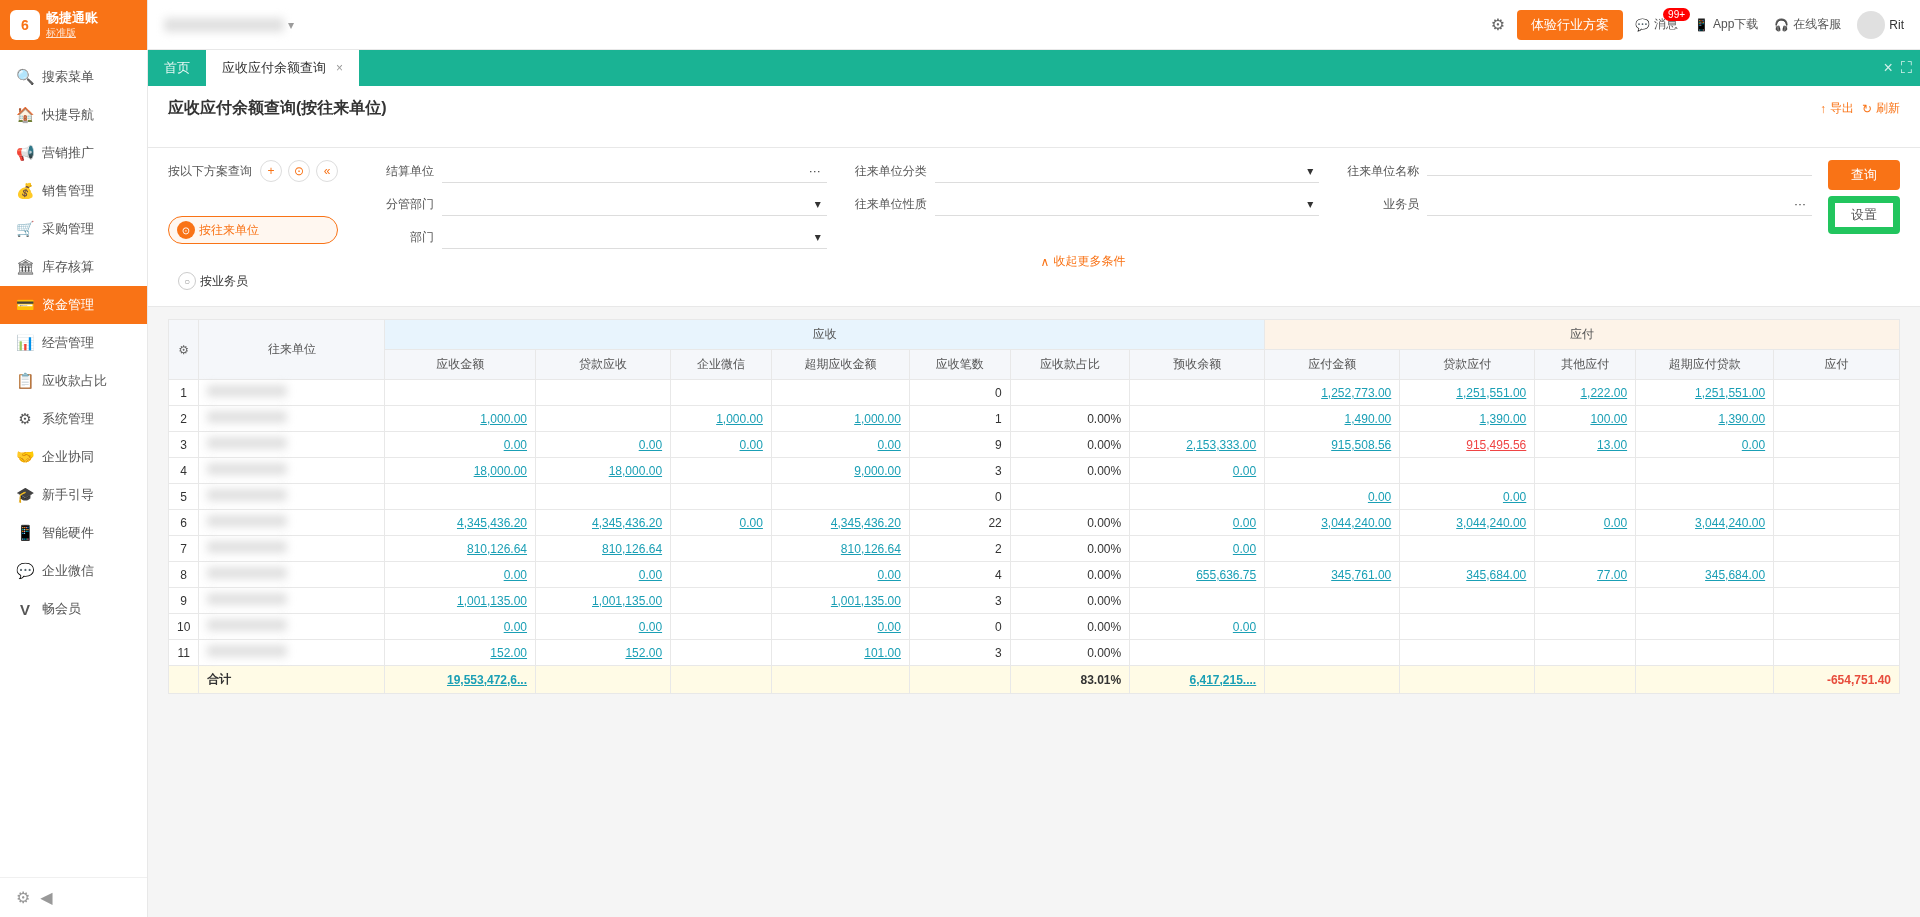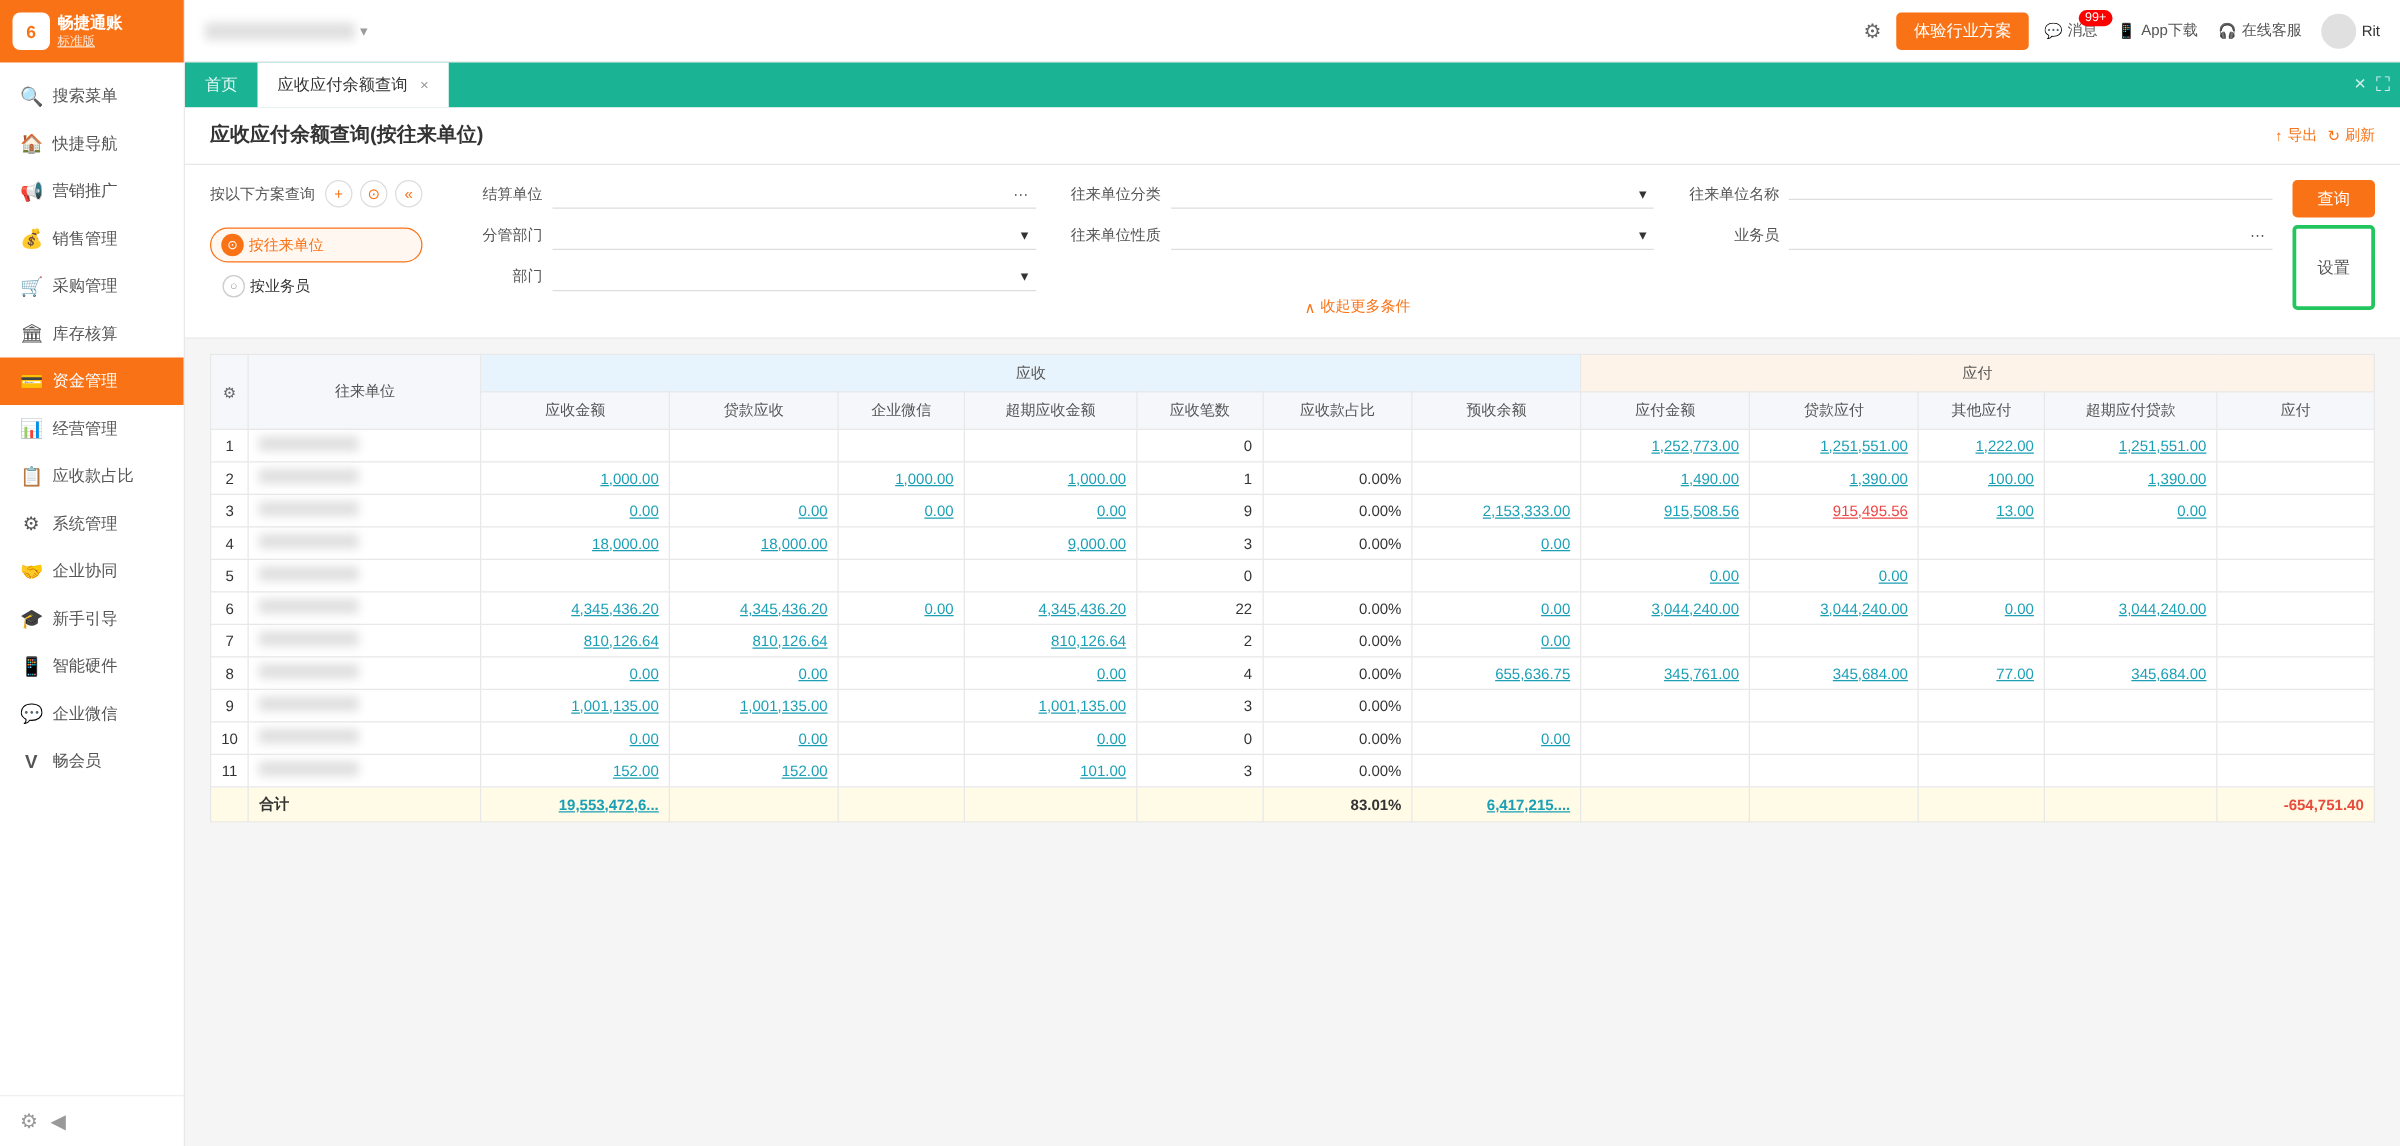--- a/index.html
+++ b/index.html
@@ -40,21 +40,21 @@
     .tab-bar { height: 36px; background: #1ab394; display: flex; align-items: center; padding: 0 0 0 0; }
     .tab-item { height: 36px; display: flex; align-items: center; padding: 0 16px; gap: 6px; cursor: pointer; font-size: 13px; color: rgba(255,255,255,0.8); }
     .tab-item.active { background: #fff; color: #333; border-radius: 0; }
     .tab-item-home { color: rgba(255,255,255,0.9); }
     .tab-close { color: #999; font-size: 12px; margin-left: 4px; }
     .tab-bar-right { margin-left: auto; display: flex; align-items: center; padding-right: 8px; gap: 8px; }
     .tab-bar-icon { color: rgba(255,255,255,0.8); cursor: pointer; font-size: 16px; }
 
     
     .content { flex: 1; background: #f5f5f5; overflow: hidden; display: flex; flex-direction: column; }
-    .page-header { background: #fff; padding: 12px 20px 0; border-bottom: 1px solid #e8e8e8; display: flex; align-items: center; justify-content: space-between; }
+    .page-header { background: #fff; padding: 12px 20px 16px; border-bottom: 1px solid #e8e8e8; display: flex; align-items: center; justify-content: space-between; }
     .page-title { font-size: 16px; font-weight: bold; color: #333; padding-bottom: 12px; }
     .page-header-actions { display: flex; gap: 8px; padding-bottom: 12px; }
     .btn-export { color: #f97316; border: none; background: none; cursor: pointer; font-size: 12px; display: flex; align-items: center; gap: 4px; }
     .btn-refresh { color: #f97316; border: none; background: none; cursor: pointer; font-size: 12px; display: flex; align-items: center; gap: 4px; }
 
     
     .filter-area { background: #fff; padding: 12px 20px; border-bottom: 1px solid #e8e8e8; }
     .filter-row { display: flex; align-items: center; gap: 8px; margin-bottom: 10px; }
     .filter-label { font-size: 12px; color: #555; white-space: nowrap; }
     .filter-scheme { display: flex; align-items: center; gap: 6px; }
@@ -62,21 +62,21 @@
     .filter-option { display: flex; align-items: center; gap: 4px; padding: 4px 8px; border-radius: 14px; cursor: pointer; }
     .filter-option.active { background: #fff7f0; color: #f97316; border: 1px solid #f97316; border-radius: 14px; }
     .filter-option-icon { width: 18px; height: 18px; border-radius: 50%; background: #f97316; color: #fff; display: flex; align-items: center; justify-content: center; font-size: 10px; }
     .filter-option-icon2 { width: 18px; height: 18px; border-radius: 50%; border: 1px solid #ccc; color: #999; display: flex; align-items: center; justify-content: center; font-size: 10px; }
     .filter-fields { display: grid; grid-template-columns: repeat(3, 1fr); gap: 10px 20px; }
     .filter-field { display: flex; align-items: center; gap: 8px; }
     .filter-field-label { color: #555; white-space: nowrap; min-width: 80px; text-align: right; }
     .filter-field-input { flex: 1; border: none; border-bottom: 1px solid #ddd; padding: 4px 6px; font-size: 12px; outline: none; background: transparent; display: flex; align-items: center; justify-content: space-between; cursor: pointer; min-width: 0; }
     .filter-collapse { color: #f97316; font-size: 12px; cursor: pointer; display: flex; align-items: center; gap: 4px; justify-content: center; padding: 4px 0; }
     .btn-query { background: #f97316; color: #fff; border: none; border-radius: 4px; padding: 6px 20px; cursor: pointer; font-size: 13px; }
-    .btn-setting { background: #fff; color: #555; border: 3px solid #22c55e; border-radius: 4px; padding: 22px 16px; cursor: pointer; font-size: 13px; }
+    .btn-setting { background: #fff; color: #555; border: 7px solid #22c55e; border-radius: 4px; padding: 3px 16px; cursor: pointer; font-size: 13px; }
     .filter-right-btns { display: flex; flex-direction: column; gap: 6px; }
 
     
     .table-container { flex: 1; overflow: auto; padding: 12px 20px; }
     .data-table { width: 100%; border-collapse: collapse; background: #fff; border: 1px solid #e8e8e8; font-size: 12px; }
     .data-table th { background: #f5f7fa; border: 1px solid #e8e8e8; padding: 6px 8px; text-align: center; color: #555; font-weight: normal; white-space: nowrap; }
     .data-table td { border: 1px solid #e8e8e8; padding: 5px 8px; text-align: right; white-space: nowrap; color: #333; }
     .data-table td:nth-child(2) { text-align: left; }
     .data-table .total-row td { background: #fffbe6; font-weight: bold; }
     th.group-header { text-align: center; }
@@ -219,21 +219,21 @@
           </button>
           <button class="btn-refresh">
             <span>↻</span>
             <span>刷新</span>
           </button>
         </div>
       </div>
 
       <div class="filter-area">
         <div style="display:flex; gap:16px; align-items:flex-start;">
-          <div style="display:flex; flex-direction:column; gap:6px; min-width:140px;">
+          <div style="display:flex; flex-direction:column; gap:24px; min-width:140px;">
             <div class="filter-row">
               <span class="filter-label">按以下方案查询</span>
               <div class="filter-scheme">
                 <div class="filter-scheme-btn">+</div>
                 <div class="filter-scheme-btn">⊙</div>
                 <div class="filter-scheme-btn">«</div>
               </div>
             </div>
             <div class="filter-option active">
               <div class="filter-option-icon">⊙</div>

